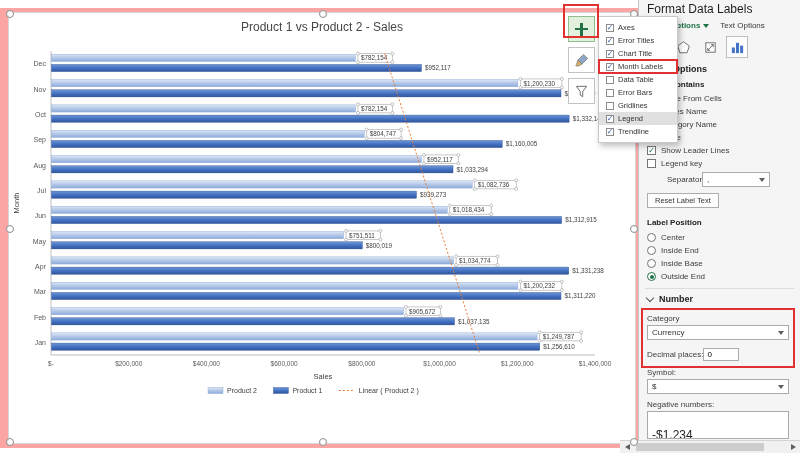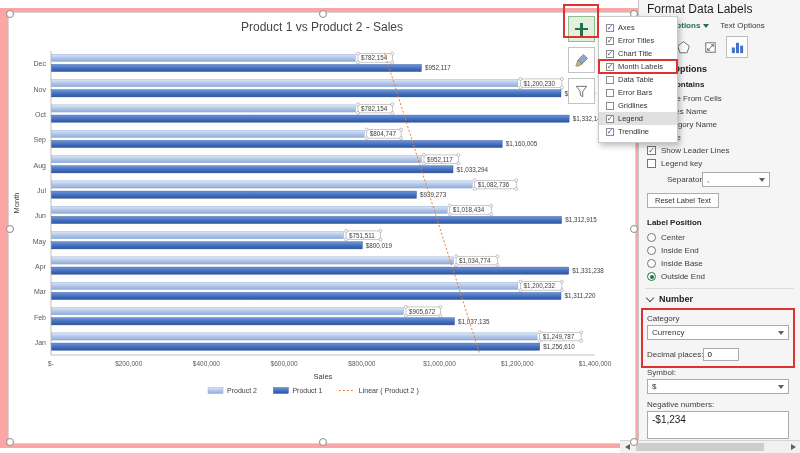--- a/index.html
+++ b/index.html
@@ -88,21 +88,21 @@
   #category-lbl{top:314px;}
   #category-select{position:absolute;top:325px;left:8px;width:142px;}
   #dec-row{position:absolute;top:348px;left:8px;display:flex;align-items:center;font-size:8px;color:#3c3c3c;}
   #dec-input{width:36px;height:13px;border:1px solid #ababab;font-size:8px;padding:0 3px;background:#fff;
              box-sizing:border-box;font-family:inherit;}
   #symbol-lbl{top:368px;}
   #symbol-select{position:absolute;top:379px;left:8px;width:142px;}
   #neg-lbl{top:400px;}
   #neg-list{position:absolute;top:411px;left:8px;width:142px;height:28px;background:#fff;
             border:1px solid #ababab;box-sizing:border-box;overflow:hidden;}
-  .neg-opt{font-size:10px;color:#1e1e1e;padding:2px 4px;}
+  .neg-opt{font-size:12px;color:#1e1e1e;padding:2px 4px;margin-top:14px;}
 
   
   .hscroll{position:absolute;left:620px;top:440px;width:180px;height:13px;background:#f1f1f1;
            border-top:1px solid #d4d4d4;box-sizing:border-box;z-index:2;}
   .hs-btn{position:absolute;top:0;width:14px;height:12px;display:flex;align-items:center;justify-content:center;}
   .hs-left{left:0;} .hs-right{right:0;}
   .tri-l{width:0;height:0;border-top:3.5px solid transparent;border-bottom:3.5px solid transparent;border-right:5px solid #5f5f5f;}
   .tri-r{width:0;height:0;border-top:3.5px solid transparent;border-bottom:3.5px solid transparent;border-left:5px solid #5f5f5f;}
   .hs-thumb{position:absolute;left:16px;top:2px;width:128px;height:8px;background:#cdcdcd;}
 </style>

